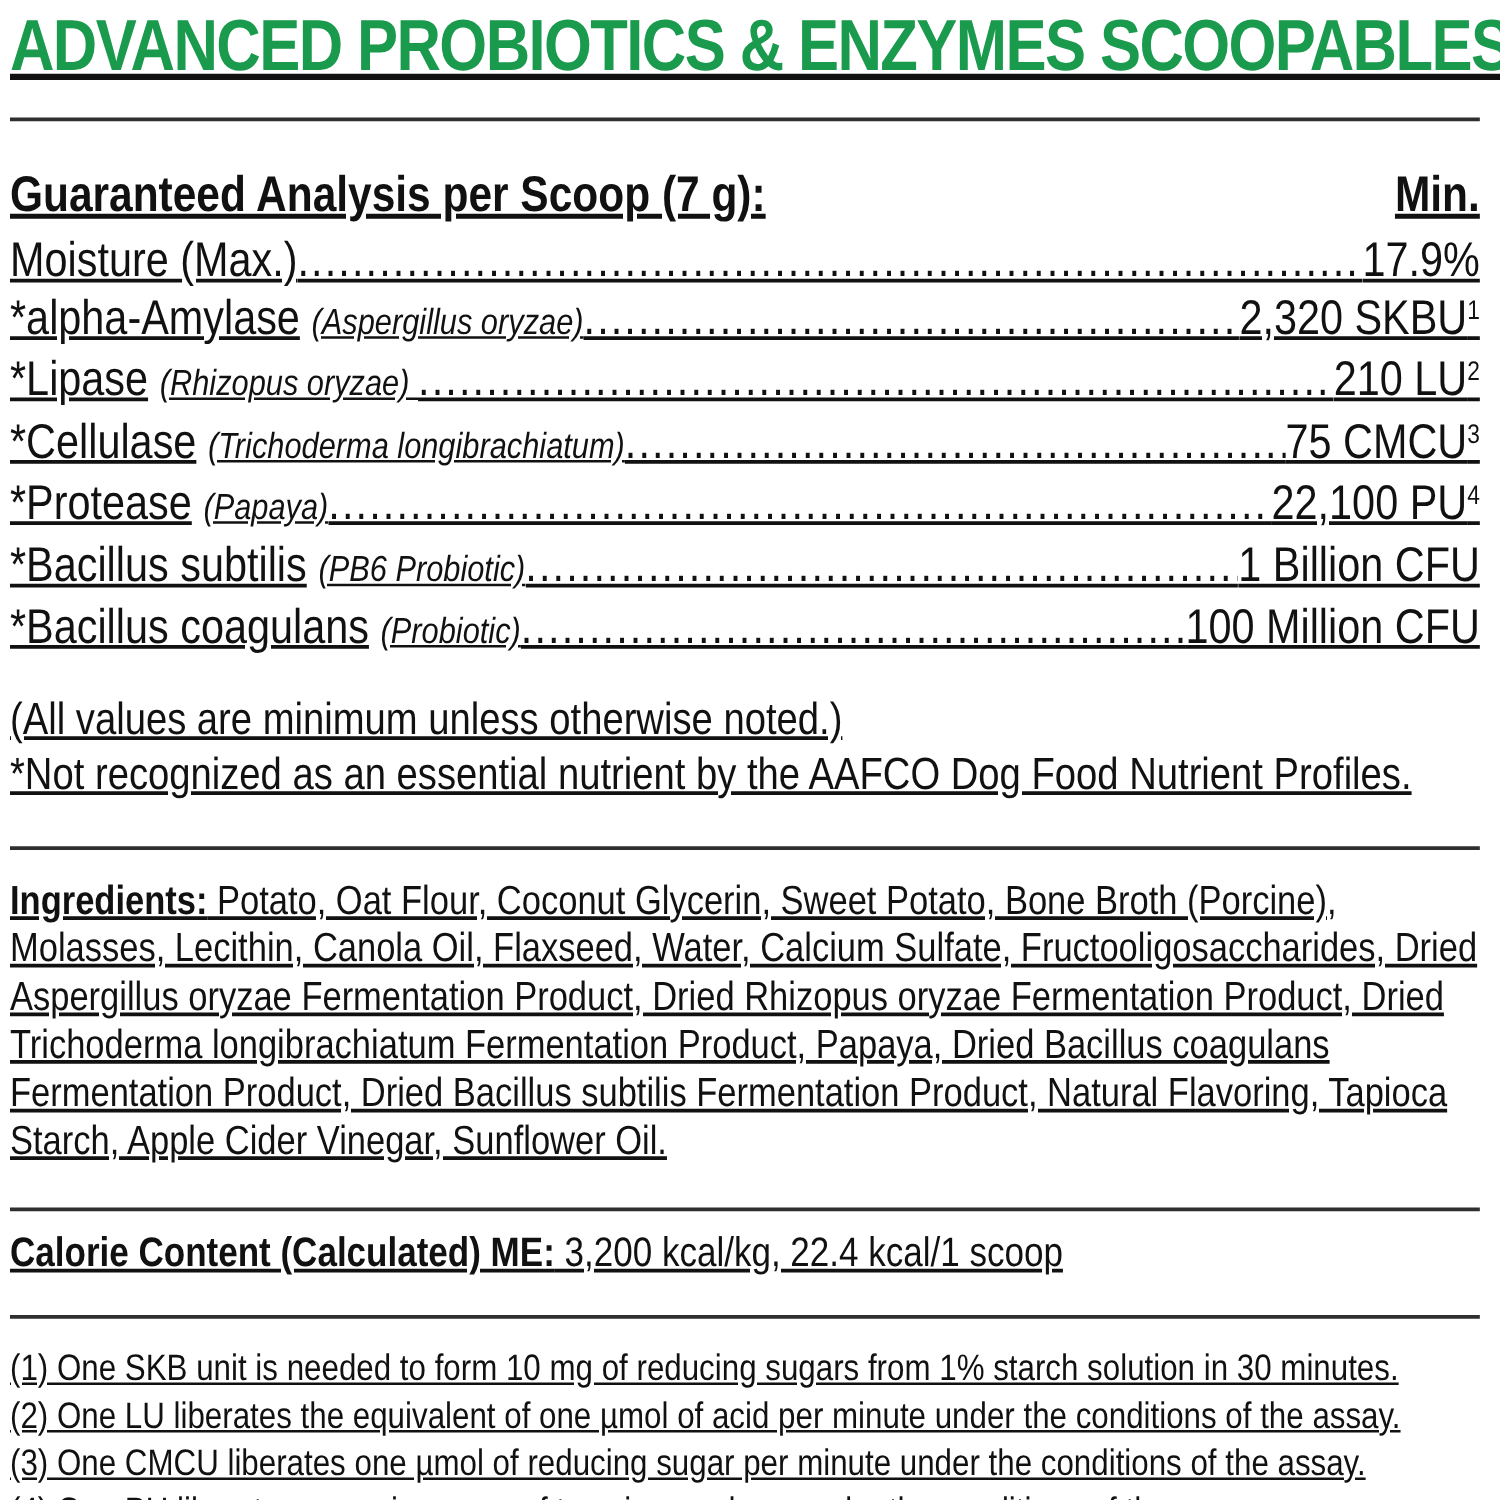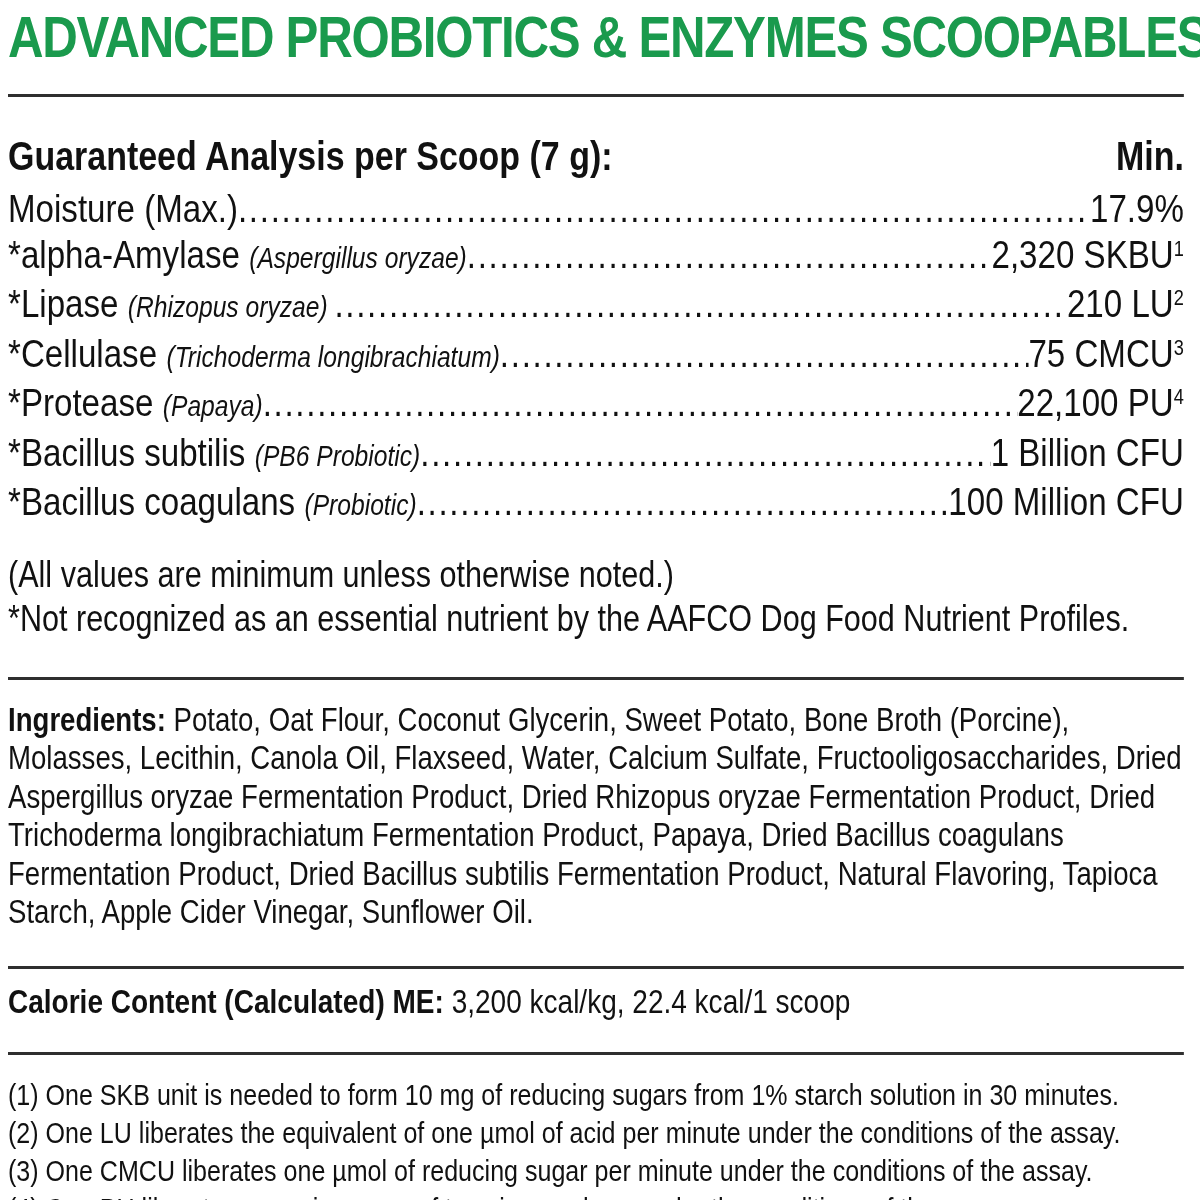--- a/index.html
+++ b/index.html
@@ -12,20 +12,21 @@
     height: 1200px;
     overflow: hidden;
     font-family: "Liberation Sans", sans-serif;
     color: var(--ink, #111);
   }
   .page {
     width: 1200px;
     height: 1200px;
     padding: 6px 0 0 8px;
     box-sizing: border-box;
+    text-decoration: underline;
   }
   
   .squeeze {
     width: 1385px;
     transform: scaleX(0.849);
     transform-origin: left top;
   }
   .title {
     margin: 2px 0 0 0;
     font-size: 58px;

